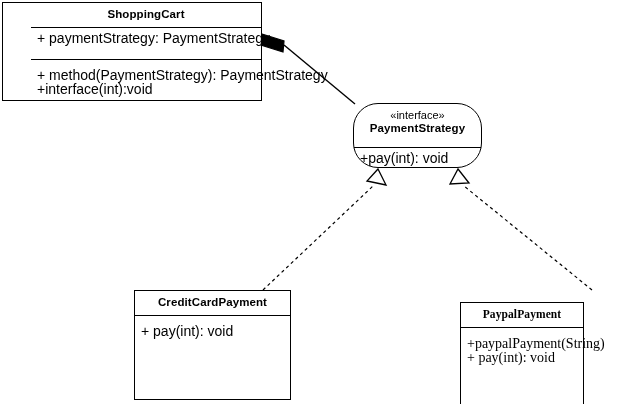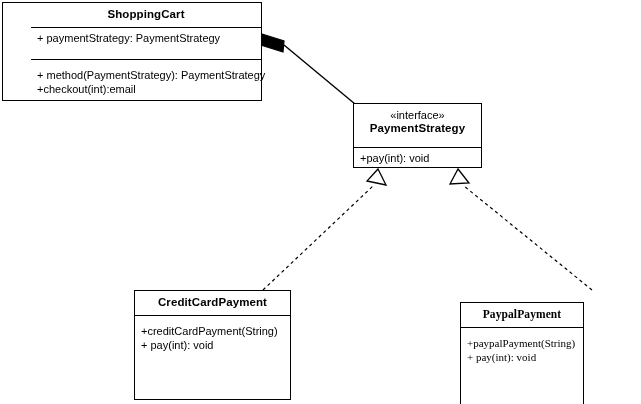--- a/index.html
+++ b/index.html
@@ -51,21 +51,21 @@
     line-height: 13px;
     letter-spacing: 0.1px;
   }
   .cls-stereotype {
     font-size: 11px;
     font-weight: normal;
     color: #000000;
     line-height: 13px;
   }
   .member {
-    font-size: 11px;
+    font-size: 14px;
     color: #000000;
     line-height: 13.5px;
     white-space: nowrap;
   }
   .c-attrs { min-height: 22px; }
   .c-ops { }
   .ops-pad { padding-top: 9px; }
   .center-line { text-align: left; }
 </style>
 </head>
@@ -93,40 +93,39 @@
 
   <div class="uml-class" style="left:2px; top:2px; width:260px; height:99px;padding-left:28px;">
     <div class="compartment c-name">
       <div class="cls-title">ShoppingCart</div>
     </div>
     <div class="compartment c-attrs" style="height:32px;">
       <div class="member">+ paymentStrategy: PaymentStrategy</div>
     </div>
     <div class="compartment c-ops ops-pad">
       <div class="member">+ method(PaymentStrategy): PaymentStrategy</div>
-      <div class="member">+checkout(int):email</div>
+      <div class="member">+interface(int):void</div>
     </div>
   </div>
 
-  <div class="uml-class" style="left:353px; top:103px; width:129px; height:65px;">
+  <div class="uml-class" style="left:353px; top:103px; width:129px; height:65px;border-radius:25px;">
     <div class="compartment c-name" style="height:43px;">
       <div class="cls-stereotype">«interface»</div>
       <div class="cls-title">PaymentStrategy</div>
     </div>
     <div class="compartment c-ops">
       <div class="member center-line">+pay(int): void</div>
     </div>
   </div>
 
   <div class="uml-class" style="left:134px; top:290px; width:157px; height:110px;">
     <div class="compartment c-name">
       <div class="cls-title">CreditCardPayment</div>
     </div>
     <div class="compartment c-ops ops-pad">
-      <div class="member">+creditCardPayment(String)</div>
       <div class="member">+ pay(int): void</div>
     </div>
   </div>
 
   <div class="uml-class" style="left:460px; top:302px; width:124px; height:110px;font-family:Liberation Serif, serif;">
     <div class="compartment c-name">
       <div class="cls-title">PaypalPayment</div>
     </div>
     <div class="compartment c-ops ops-pad">
       <div class="member">+paypalPayment(String)</div>

